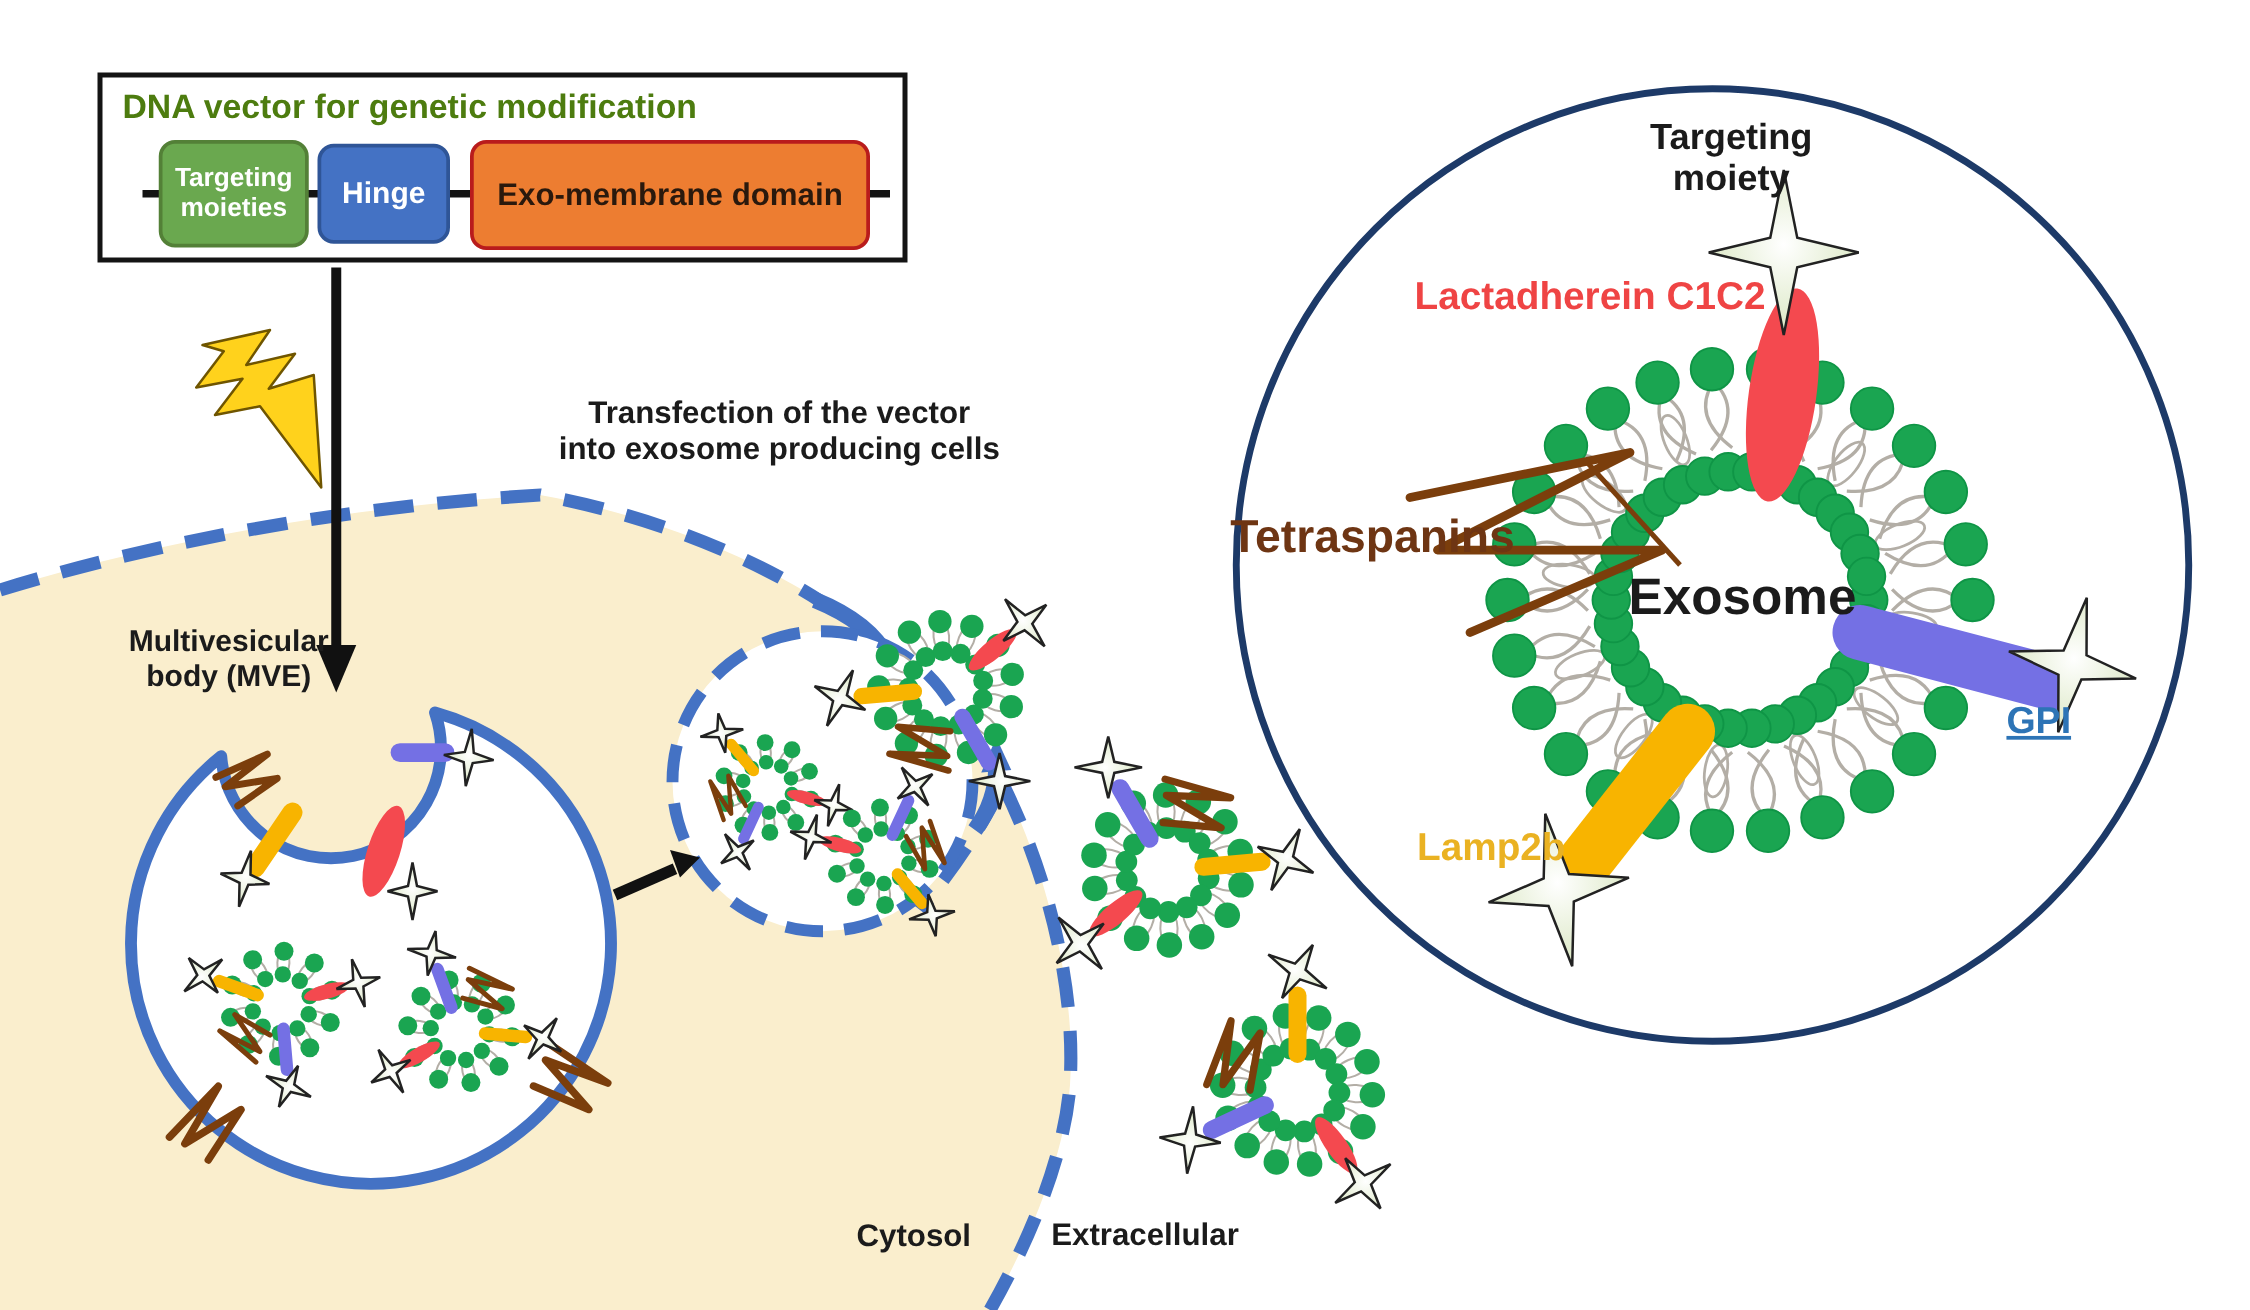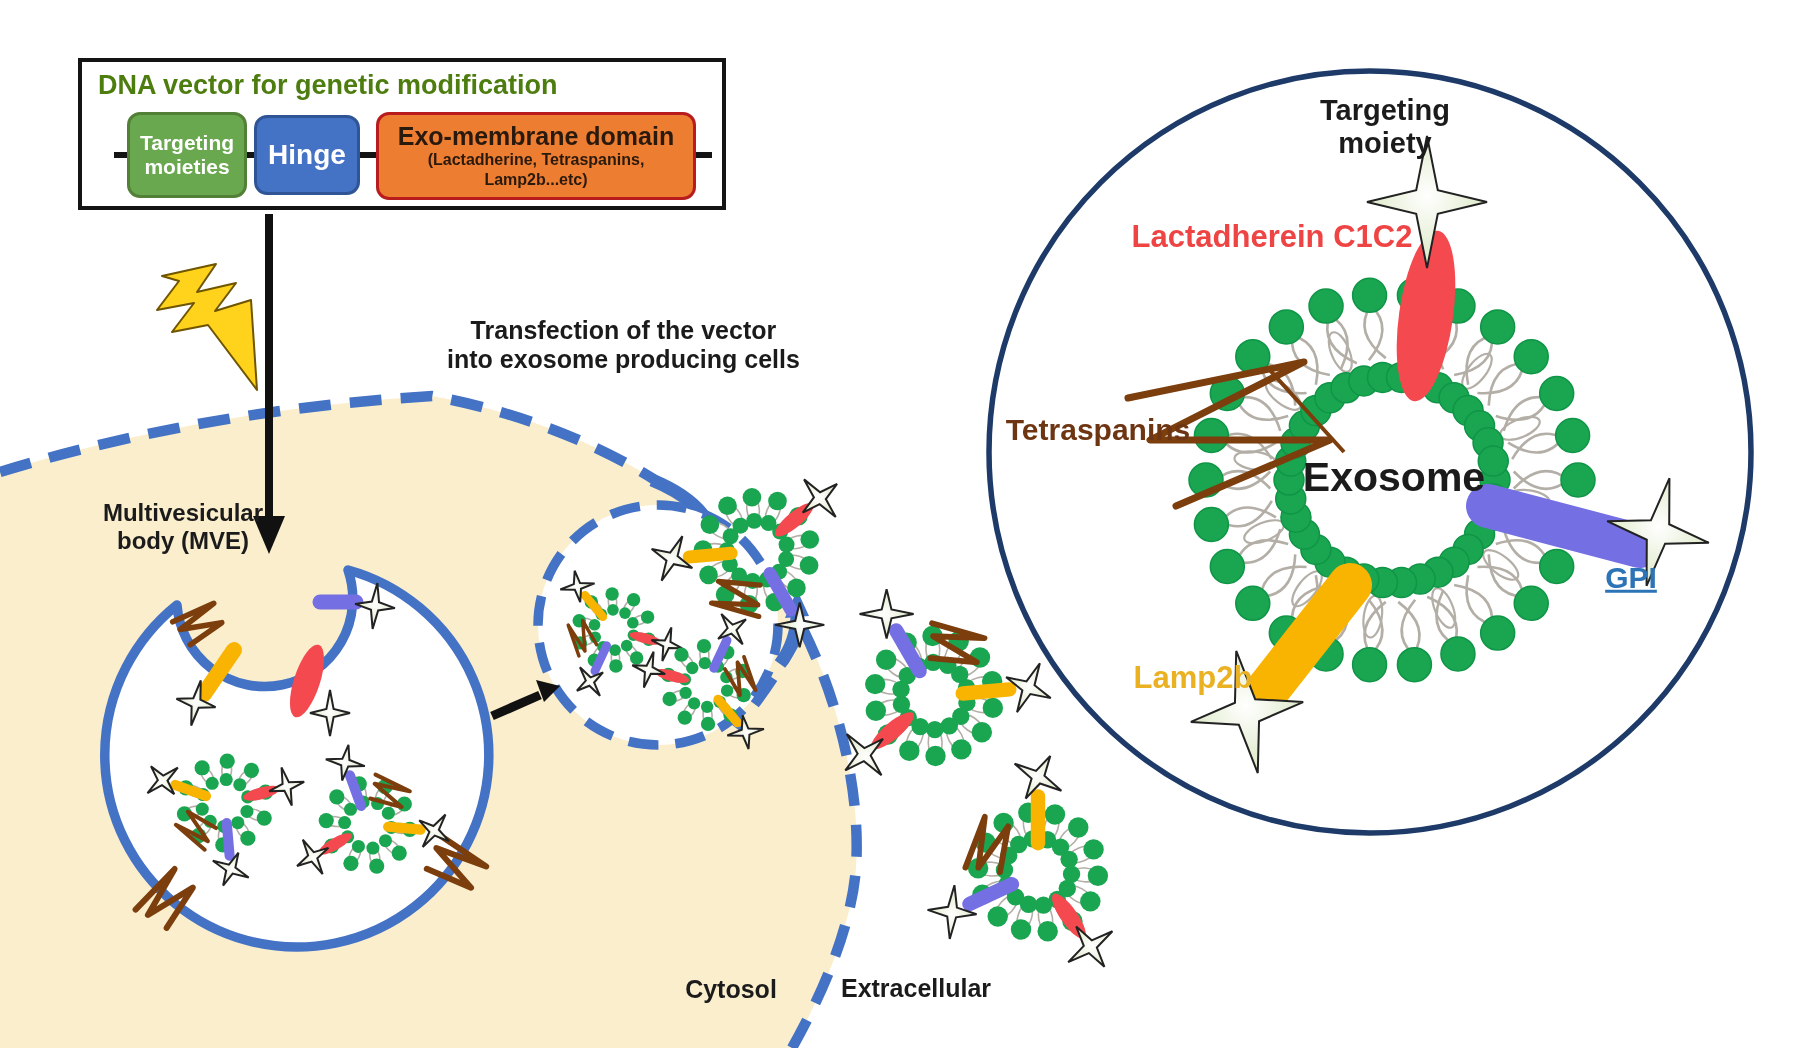--- a/index.html
+++ b/index.html
@@ -10,21 +10,21 @@
        white-space:nowrap;color:#1b1b1b;line-height:1.15;}
   .lbl span{display:block;}
   
   .dna-box{position:absolute;left:78px;top:58px;width:648px;height:152px;border:4px solid #141414;
            background:#ffffff;box-sizing:border-box;}
   .dna-title{position:absolute;left:16px;top:8px;font-size:27px;font-weight:bold;color:#4d7c0f;}
   .dna-line{position:absolute;left:32px;top:90px;width:598px;height:6px;background:#141414;}
   .dom{position:absolute;border-radius:13px;display:flex;flex-direction:column;justify-content:center;
        align-items:center;text-align:center;font-weight:bold;box-sizing:border-box;}
   .dom-green{left:45px;top:50px;width:120px;height:86px;background:#6aa84f;border:3px solid #538037;color:#ffffff;font-size:21px;line-height:24px;}
-  .dom-blue{left:172px;top:53px;width:106px;height:80px;background:#4472c4;border:3px solid #2f5597;color:#ffffff;font-size:28px;}
+  .dom-blue{left:172px;top:53px;width:106px;height:80px;background:#4472c4;border:3px solid #2f5597;color:#ffffff;font-size:24px;}
   .dom-orange{left:294px;top:50px;width:320px;height:88px;background:#ed7d31;border:3px solid #b91c1c;color:#2a190d;}
   .dom-orange .l1{font-size:25px;line-height:28px;}
   .dom-orange .l2{font-size:16px;line-height:20px;font-weight:bold;}
 </style>
 </head>
 <body>
 
 <div class="scene">
 
   <svg id="diagram" width="1800" height="1048" viewBox="0 0 1800 1048">
@@ -518,37 +518,36 @@
     <div class="dna-line"></div>
     <div class="dom dom-green">
       <span>Targeting</span>
       <span>moieties</span>
     </div>
     <div class="dom dom-blue">
       <span>Hinge</span>
     </div>
     <div class="dom dom-orange">
       <span class="l1">Exo-membrane domain</span>
-      <span class="l2">(Lactadherine, Tetraspanins, Lamp2b...etc)</span>
     </div>
   </div>
 
   <div class="lbl" style="left:447px;top:345px;transform:translate(0,-50%);text-align:center;font-size:25px;">
     <span>Transfection of the vector</span>
     <span>into exosome producing cells</span>
   </div>
   <div class="lbl" style="left:183px;top:527px;font-size:24px;">
     <span>Multivesicular</span>
     <span>body (MVE)</span>
   </div>
   <div class="lbl" style="left:731px;top:989px;font-size:25px;">Cytosol</div>
   <div class="lbl" style="left:916px;top:988px;font-size:25px;text-align:right;">Extracellular</div>
 
   <div class="lbl" style="left:1385px;top:127px;font-size:29px;line-height:33px;">
     <span>Targeting</span>
     <span>moiety</span>
   </div>
   <div class="lbl" style="left: 1272px; top: 237px; font-size: 31px; color: #ef4444;">Lactadherein C1C2</div>
-  <div class="lbl" style="left: 1098px; top: 430px; font-size: 30px; color: rgb(110, 53, 19);">Tetraspanins</div>
+  <div class="lbl" style="left: 1098px; top: 430px; font-size: 37px; color: rgb(110, 53, 19);">Tetraspanins</div>
   <div class="lbl" style="left:1394px;top:478px;font-size:41px;">Exosome</div>
   <div class="lbl" style="left: 1631px; top: 578px; font-size: 30px; color: rgb(45, 116, 182); text-decoration: underline;">GPI</div>
   <div class="lbl" style="left: 1158px; top: 678px; font-size: 31px; color: rgb(234, 178, 34); margin-left: 35px;">Lamp2b</div>
 </div>
 
 </body></html>

